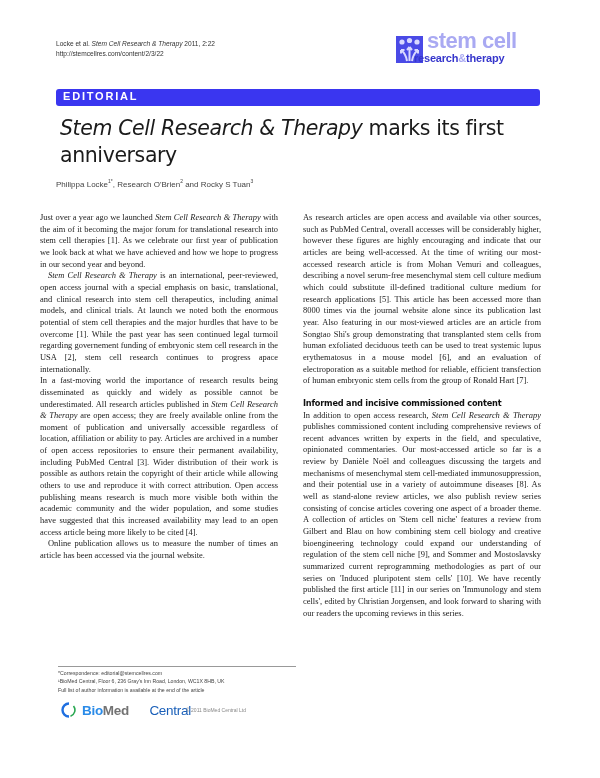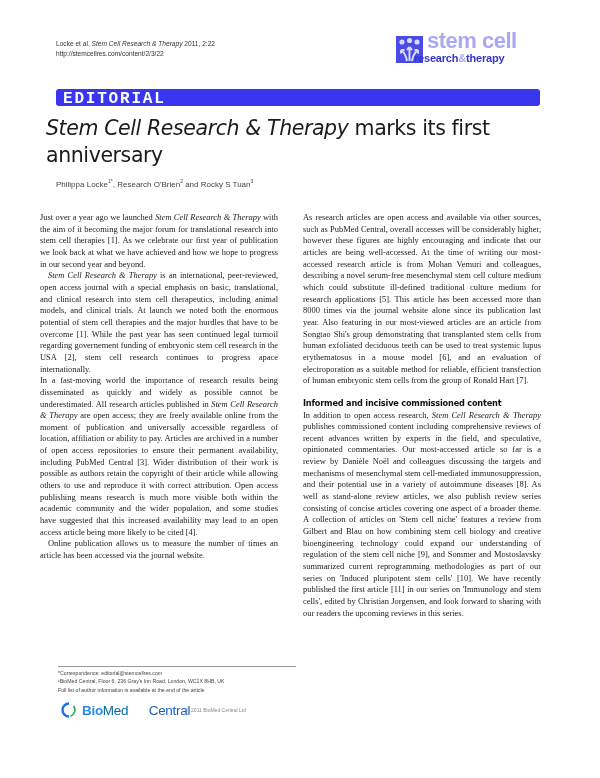--- a/index.html
+++ b/index.html
@@ -9,44 +9,44 @@
   .header-meta { position: absolute; left: 56px; top: 39px; font-family: "Liberation Sans", sans-serif; font-size: 6.6px; line-height: 10px; color: #333; }
   .header-meta i { font-style: italic; }
 
   .logo { position: absolute; left: 396px; top: 34px; width: 150px; height: 38px; }
   .logo-icon { position: absolute; left: 0; top: 2px; width: 27px; height: 27px; background: #4a4ae6; }
   .logo-stem { position: absolute; left: 31px; top: -6px; font-family: "Liberation Sans", sans-serif; font-size: 22px; font-weight: bold; color: #a9a9f2; letter-spacing: -0.5px; white-space: nowrap; text-align: center; }
   .logo-research { position: absolute; left: 18px; top: 18px; font-family: "Liberation Sans", sans-serif; font-size: 11px; font-weight: bold; color: #3636cc; white-space: nowrap; letter-spacing: -0.2px; }
   .logo-research .amp { color: #a9a9f2; }
 
   .section-bar { position: absolute; left: 56px; top: 89px; width: 484px; height: 17px; background: #3a36f0; border-radius: 3px; }
-  .section-bar span { position: absolute; left: 7px; top: 1px; font-family: Liberation Mono, monospace; font-weight: bold; font-size: 16px; letter-spacing: 1.8px; color: #fff; }
+  .section-bar span { position: absolute; left: 7px; top: 1px; font-family: Liberation Sans, sans-serif; font-weight: bold; font-size: 11px; letter-spacing: 1.8px; color: #fff; }
 
-  .title { position: absolute; left: 46px; top: 115px; width: 480px; font-family: "DejaVu Sans", sans-serif; font-size: 20.5px; line-height: 27px; color: #1a1a1a; font-weight: normal; margin: 0; letter-spacing: -0.4px; }
+  .title { position: absolute; left: 60px; top: 115px; width: 480px; font-family: "DejaVu Sans", sans-serif; font-size: 20.5px; line-height: 27px; color: #1a1a1a; font-weight: normal; margin: 0; letter-spacing: -0.4px; }
   .title i { font-style: italic; }
 
   .authors { position: absolute; left: 56px; top: 178px; font-family: "Liberation Sans", sans-serif; font-size: 8px; color: #444; }
   .authors sup { font-size: 5px; }
 
   .col { position: absolute; top: 212px; width: 238px; font-family: "Liberation Serif", serif; font-size: 8.45px; line-height: 11.65px; color: #1a1a1a; text-align: justify; }
   .col-left { left: 40px; }
   .col-right { left: 303px; }
   .col p { margin: 0; }
   .col p.indent { text-indent: 8px; }
   .col h2 { margin: 11px 0 0 0; font-family: "DejaVu Sans", sans-serif; font-size: 8.2px; font-weight: bold; line-height: 11.65px; letter-spacing: -0.2px; color: #111; }
   .col i { font-style: italic; }
 
   .footnote-rule { position: absolute; left: 58px; top: 666px; width: 238px; height: 1px; background: #999; }
   .footnotes { position: absolute; left: 58px; top: 669px; font-family: "Liberation Sans", sans-serif; font-size: 5.2px; line-height: 8.4px; color: #444; }
 
   .bmc { position: absolute; left: 60px; top: 702px; height: 20px; width: 220px; }
   .bmc-icon { position: absolute; left: 0; top: 0; width: 16px; height: 16px; }
   .bmc-text { position: absolute; left: 22px; top: 0; font-family: "Liberation Sans", sans-serif; font-size: 13.5px; line-height: 17px; white-space: nowrap; letter-spacing: -0.3px; }
   .bmc-text .bio { color: #2a8be8; font-weight: bold; }
-  .bmc-text .med { color: #0369a1; font-weight: normal; }
+  .bmc-text .med { color: #737373; font-weight: bold; }
   .bmc-text .central { color: #1a5fb8; padding-left: 17px; }
   .bmc-copy { position: absolute; left: 126px; top: 5px; font-family: "Liberation Sans", sans-serif; font-size: 5px; color: #888; white-space: nowrap; }
 </style>
 </head>
 <body>
 
 <div class="page">
 
   <div class="header-meta">
     <div>

